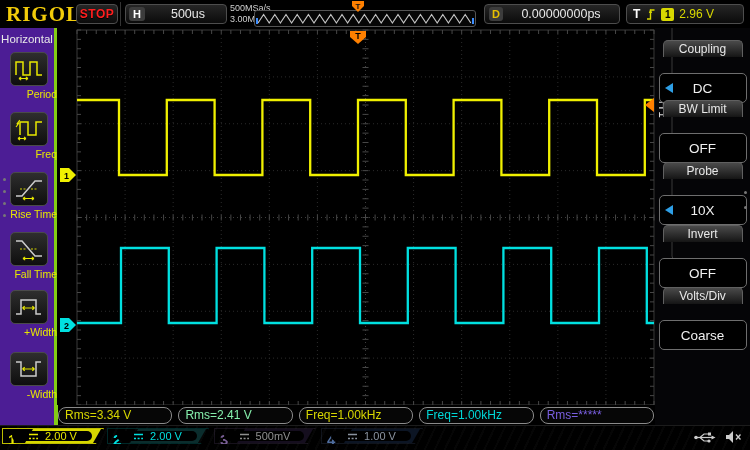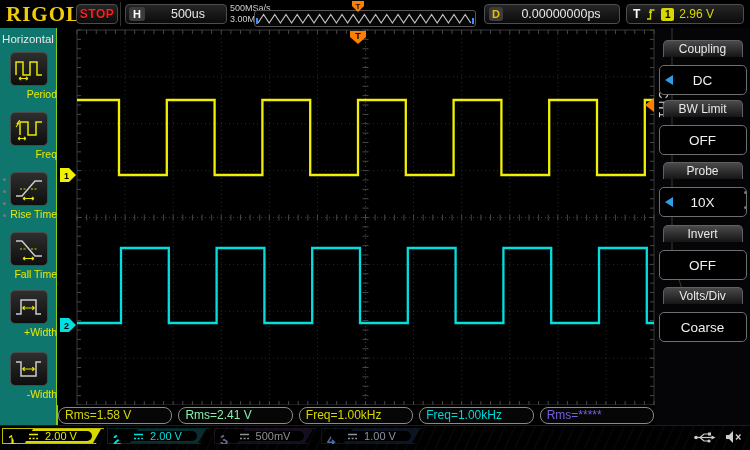--- a/index.html
+++ b/index.html
@@ -29,22 +29,22 @@
   .t-top-marker { position:absolute; left:351px; top:0; }
   .d-chip { left:484px; width:136px; padding:0 4px; gap:4px; }
   .d-chip .badge-dark { color:#e8c000; width:14px; }
   .trig-chip { left:626px; width:118px; padding:0 6px; gap:5px; }
   .trig-chip .tlab { color:#fff; font-weight:bold; font-size:12px; }
   .trig-badge { background:#d8d800; color:#000; font-weight:bold; font-size:10px; width:13px;
                 height:13px; border-radius:2px; display:flex; align-items:center; justify-content:center; }
   .trig-level { color:#d8d800; font-size:12px; }
 
   
-  .left-menu { position:absolute; left:0; top:28px; width:58px; height:397px; background:#0f766e;
-               border-right:2px solid #84cc16; }
+  .left-menu { position:absolute; left:0; top:28px; width:58px; height:397px; background:#4c1d95;
+               border-right:4px solid #84cc16; }
   .lm-title { margin-top:5px; text-align:center; color:#e8e8e8; font-size:11.5px; }
   .lm-item { position:absolute; left:0; width:57px; text-align:right; }
   .lm-icon { width:38px; height:34px; margin:0 auto; border:1px solid #4a4a4a; border-radius:5px;
              background:linear-gradient(#2e2e2e,#0e0e0e); display:flex; align-items:center;
              justify-content:center; }
   .lm-label { margin-top:2px; color:#e8e800; font-size:10.5px; }
   .ldot { position:absolute; left:3px; width:3px; height:3px; border-radius:50%; background:#777; }
 
   
   .scope { position:absolute; left:57px; top:28px; width:598px; height:377px; background:#000; }
@@ -57,21 +57,21 @@
 
   
   .right-menu { position:absolute; left:655px; top:28px; width:95px; height:397px; background:#050507; }
   .ch-tab { position:absolute; left:1px; top:62px; writing-mode:vertical-rl; color:#d8d8d8;
             font-size:12px; letter-spacing:2px; }
   .tab-line { position:absolute; left:0; top:0; }
   .rm-item { position:absolute; left:0; width:95px; text-align:center; }
   .rm-label { width:80px; margin:0 auto; height:17px; line-height:16px; color:#e8e8e8;
               font-size:12px; background:linear-gradient(#4a4a4a,#151515); border:1px solid #606060;
               border-bottom:none; border-radius:5px 5px 0 0; }
-  .rm-value { position:relative; width:88px; height:30px; margin:8px auto; background:#000;
+  .rm-value { position:relative; width:88px; height:30px; margin:16px auto; background:#000;
               border:1px solid #6e6e6e; border-radius:5px; color:#f0f0f0; font-size:13.5px;
               display:flex; align-items:center; justify-content:center; }
   .rm-arrow { position:absolute; left:5px; top:50%; margin-top:-5px; width:0; height:0;
               border-top:5px solid transparent; border-bottom:5px solid transparent;
               border-right:8px solid #2e9fe6; }
   .rdot { position:absolute; left:89px; width:3px; height:3px; border-radius:50%; background:#777; }
 
   
   .bottom-bar { position:absolute; left:0; top:425px; width:750px; height:25px;
                 background:repeating-linear-gradient(115deg,#000 0 7px,#060606 7px 9px);
@@ -562,21 +562,21 @@
         <polyline points="20,295 64,295 64,220 111.8,220 111.8,295 159.6,295 159.6,220 207.39999999999998,220 207.39999999999998,295 255.2,295 255.2,220 303,220 303,295 350.79999999999995,295 350.79999999999995,220 398.59999999999997,220 398.59999999999997,295 446.4,295 446.4,220 494.2,220 494.2,295 542,295 542,220 589.8,220 589.8,295 597,295" fill="none" stroke="#00e0e0" stroke-width="2.3"></polyline>
         <polygon points="3,290 12,290 19,297 12,304 3,304" fill="#00e0e0"></polygon>
         <text x="9.5" y="300.5" fill="#000" font-size="9" font-weight="bold" text-anchor="middle">2</text>
         <polygon points="293,3 309,3 309,9 301,16 293,9" fill="#ff8000"></polygon>
         <text x="301" y="11" fill="#000" font-size="9" font-weight="bold" text-anchor="middle">T</text>
         <polygon points="597,70 597,84 588,77" fill="#ff8000"></polygon>
       </svg>
   </div>
 
   <div class="measure-bar">
-    <div class="mchip" style="color: rgb(216, 216, 0);">Rms=1.58 V</div>
+    <div class="mchip" style="color: rgb(216, 216, 0);">Rms=3.34 V</div>
     <div class="mchip" style="color: #86efac;">Rms=2.41 V</div>
     <div class="mchip" style="color: rgb(216, 216, 0);">Freq=1.00kHz</div>
     <div class="mchip" style="color: rgb(0, 216, 216);">Freq=1.00kHz</div>
     <div class="mchip" style="color: rgb(122, 95, 224);">Rms=*****</div>
   </div>
 
   <div class="right-menu">
     <svg class="tab-line" width="30" height="290">
       <path d="M17,0 V228 L29,268" stroke="#3a3a3a" fill="none"></path>
     </svg>

